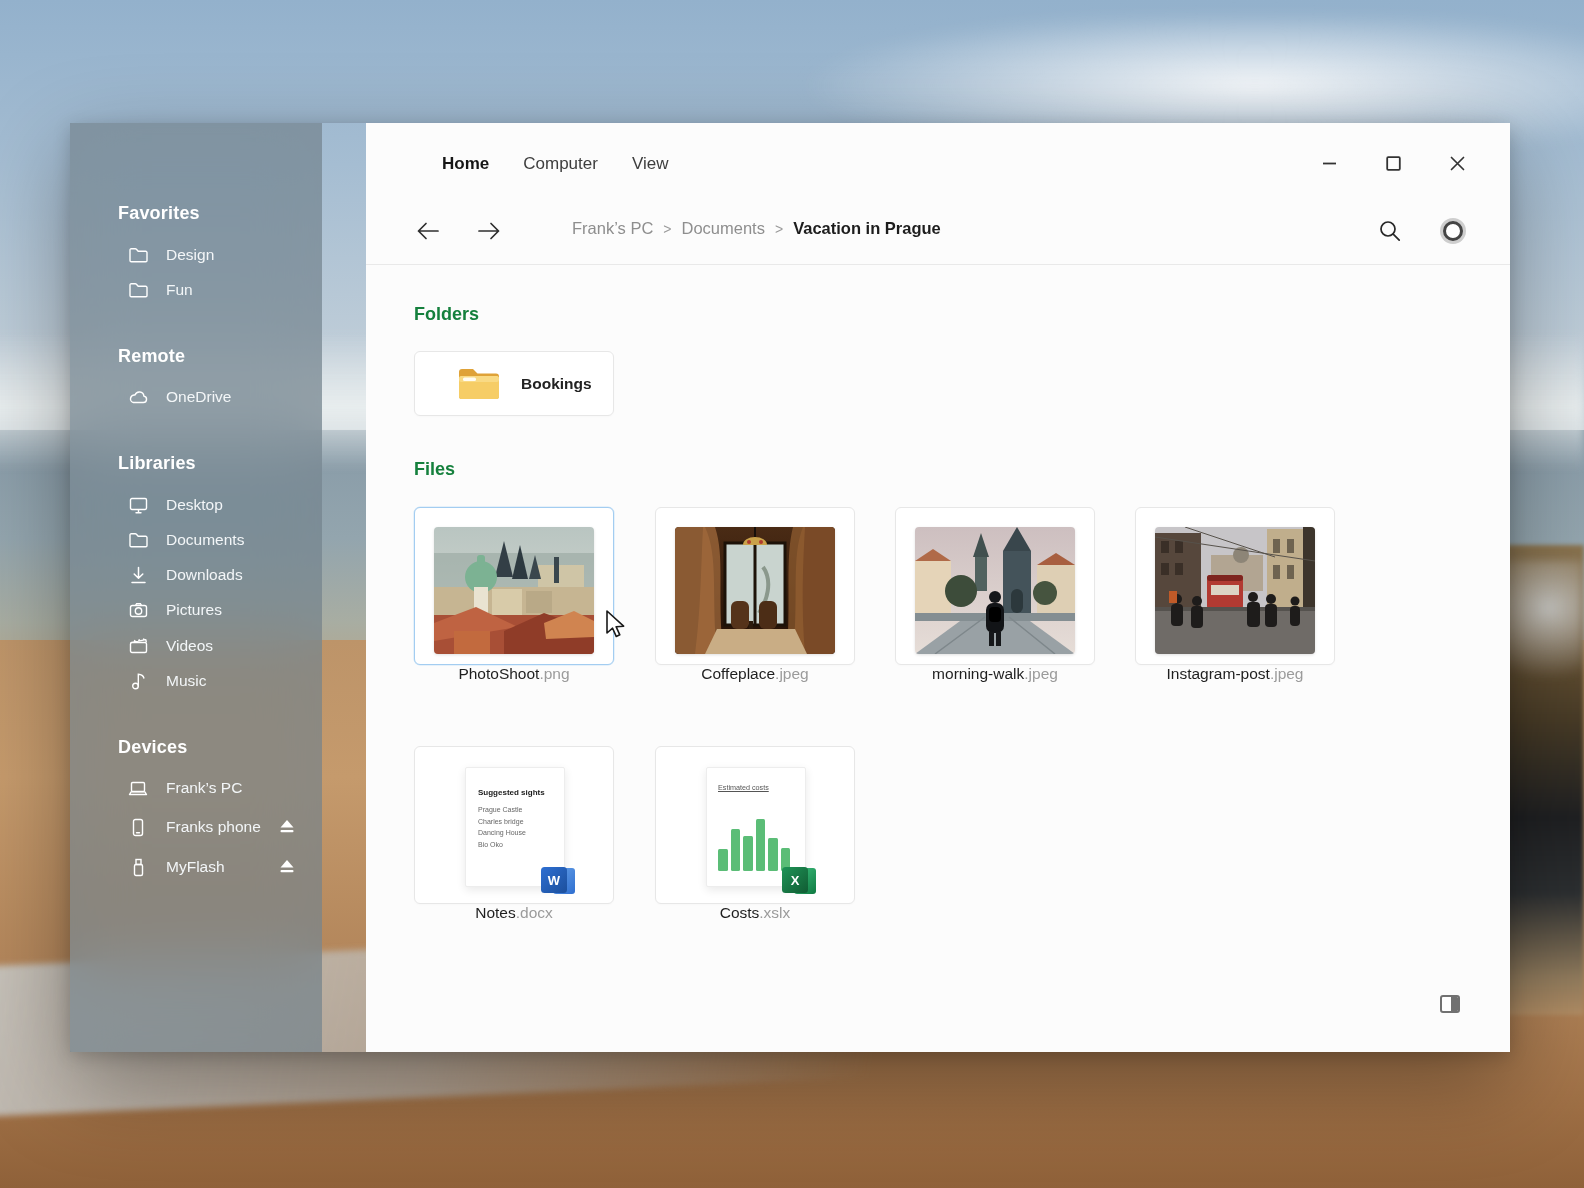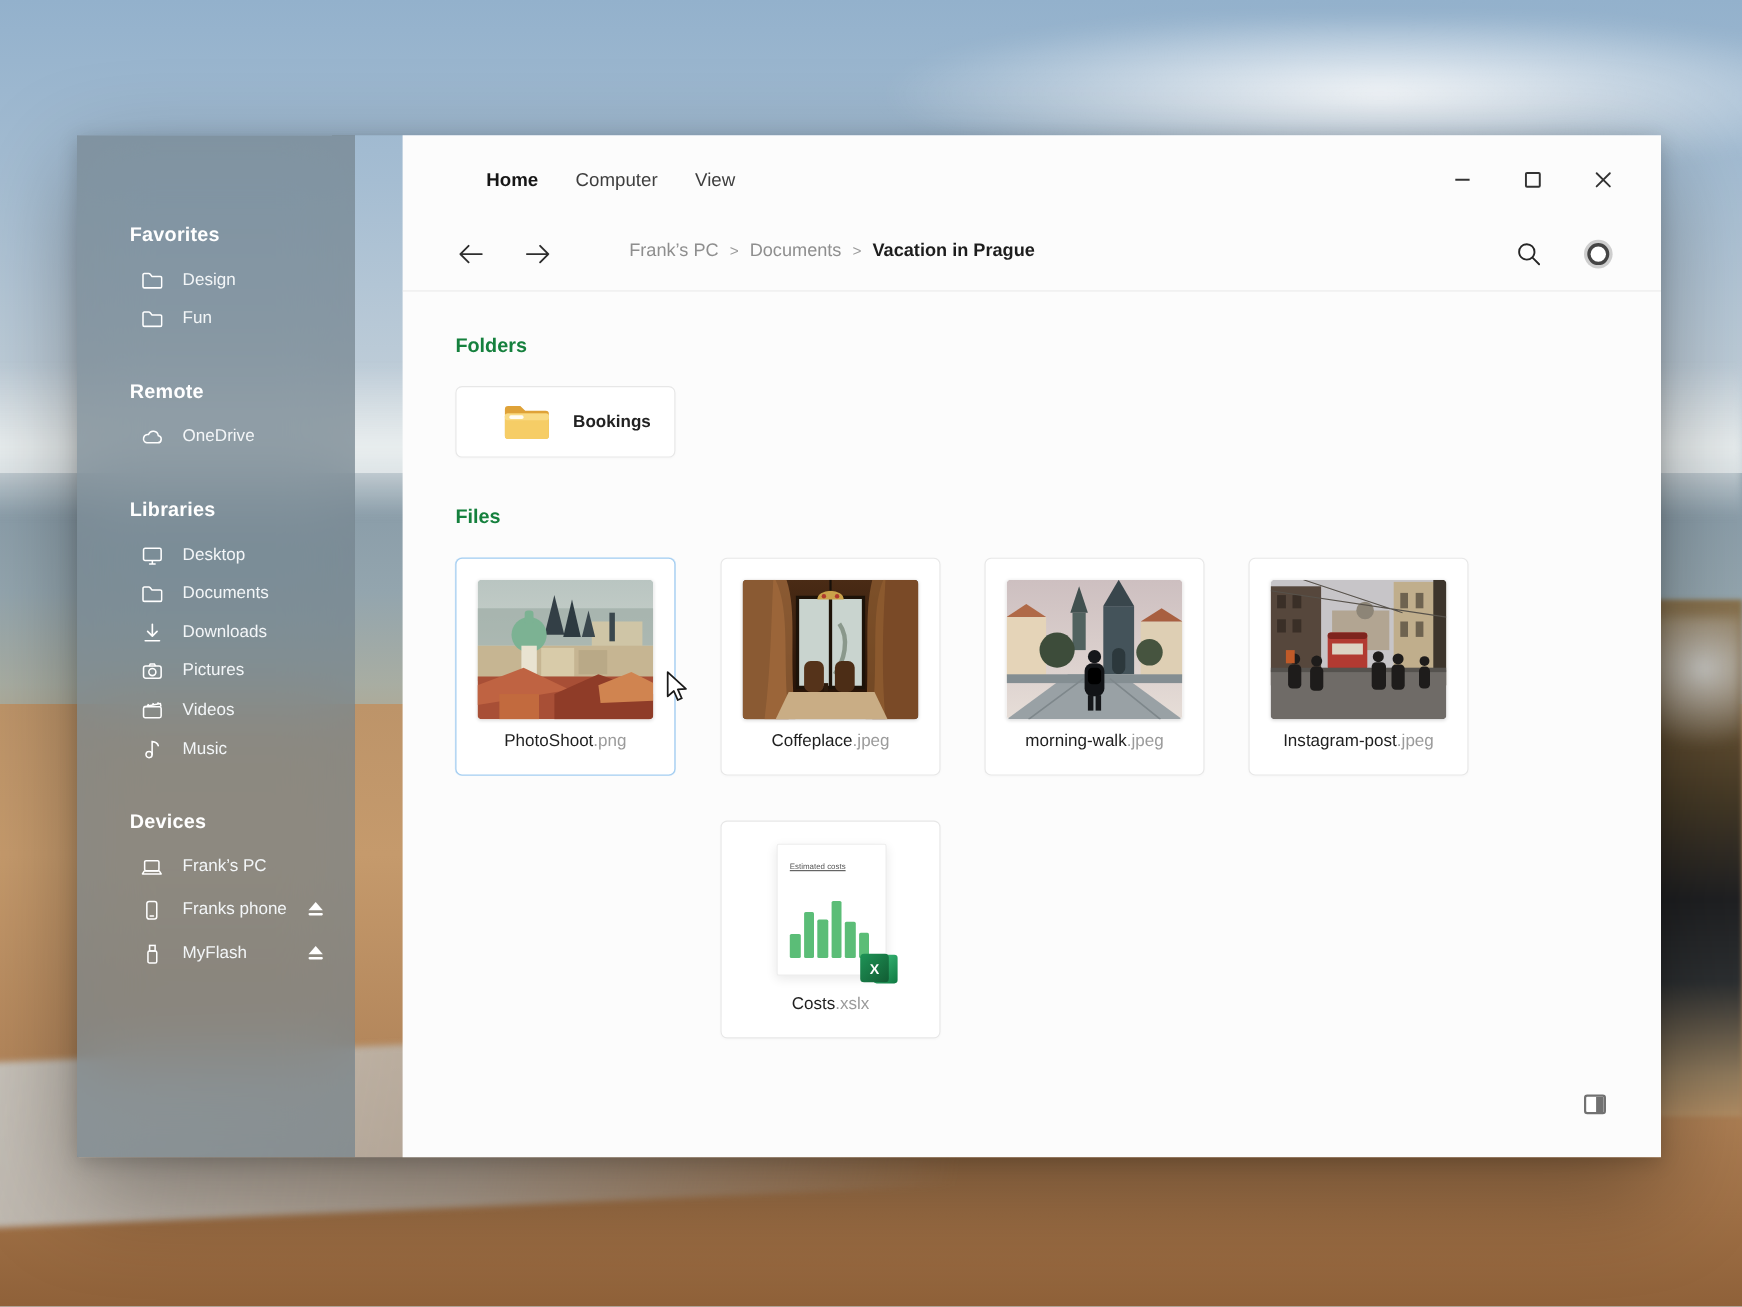--- a/index.html
+++ b/index.html
@@ -67,21 +67,21 @@
   .hdr-divider { position:absolute; left:0; top:141px; width:100%; height:1px; background:#e9e9e9; }
 
   .sec-heading { position:absolute; left:48px; font-size:18px; font-weight:700; color:#15803d; }
 
   .card { position:absolute; background:#fff; border:1px solid #e7e7e7; border-radius:6px;
     box-shadow:0 1px 2px rgba(0,0,0,.02);padding-left:24px; }
   .folder-card { width:200px; height:65px; display:flex; align-items:center; }
   .folder-card .ficon { margin-left:18px; width:44px; height:36px; flex:none; }
   .folder-card .fname { margin-left:20px; font-size:15.5px; font-weight:700; color:#222; }
 
-  .file-card { width:200px; height:198px; }
+  .file-card { width:200px; height:158px; }
   .file-card.selected { border:1.5px solid #a3cdf1; box-shadow:0 0 0 0.5px #cfe5f7; }
   .thumb { position:absolute; left:19px; top:19px; width:160px; height:127px; border-radius:4px; overflow:hidden;
     box-shadow:0 1px 3px rgba(0,0,0,.12); }
   .thumb svg { display:block; }
   .fname-line { position:absolute; left:0; right:0; top:157px; text-align:center; font-size:15.5px; color:#1f1f1f; }
   .fext { color:#9b9b9b; }
 
   .page { position:absolute; left:50px; top:20px; width:100px; height:120px; background:#fff;
     border:1px solid #ededed; border-radius:2px; box-shadow:0 3px 10px rgba(0,0,0,.09); }
   .doc-title { position:absolute; left:12px; top:20px; font-size:8px; font-weight:700; color:#1b1b1b; }
@@ -450,20 +450,34 @@
                 <rect x="110" y="77" width="12" height="23" rx="4"></rect>
               <circle cx="140" cy="74" r="4.5"></circle>
                 <rect x="135" y="79" width="10" height="20" rx="4"></rect>
             </g>
             <rect x="14" y="64" width="8" height="12" fill="#c05a28"></rect>
           </svg>
         </span>
         <div class="fname-line"><span>Instagram-post</span><span class="fext">.jpeg</span></div>
       </div>
 
+      <div class="card file-card" style="left:48px; top:623px">
+        <div class="page">
+          <div class="doc-title">Suggested sights</div>
+          <div class="doc-line" style="top:38px">Prague Castle</div>
+          <div class="doc-line" style="top:49.5px">Charles bridge</div>
+          <div class="doc-line" style="top:61px">Dancing House</div>
+          <div class="doc-line" style="top:72.5px">Bio Oko</div>
+          <div class="office-badge word">
+            <span class="badge-back"></span>
+            <span class="badge-front">W</span>
+          </div>
+        </div>
+        <div class="fname-line"><span>Notes</span><span class="fext">.docx</span></div>
+      </div>
 
       <div class="card file-card" style="left:289px; top:623px">
         <div class="page">
           <div class="sheet-title">Estimated costs</div>
           <div class="mini-chart">
             <div class="mini-bar" style="height: 22px;"></div>
             <div class="mini-bar" style="height: 42px;"></div>
             <div class="mini-bar" style="height: 35px;"></div>
             <div class="mini-bar" style="height: 52px;"></div>
             <div class="mini-bar" style="height: 33px;"></div>

